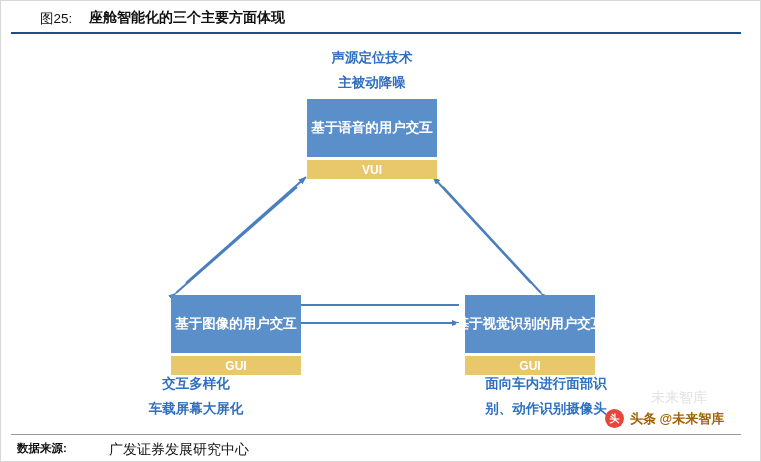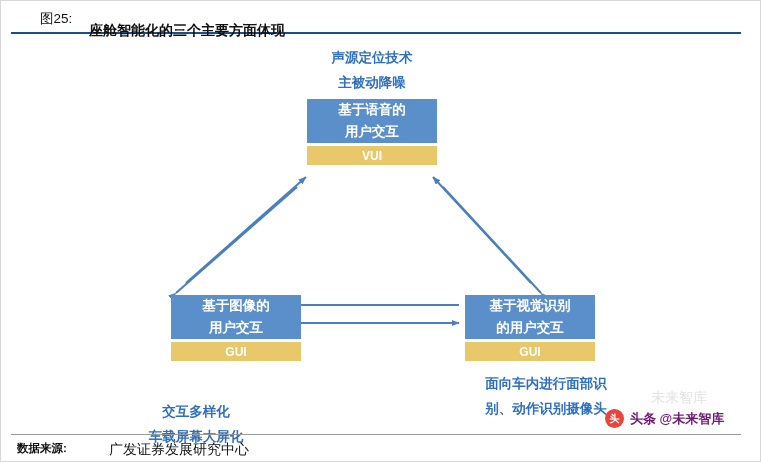--- a/index.html
+++ b/index.html
@@ -36,21 +36,21 @@
     font-size: 13.5px;
     font-weight: normal;
     color: #111111;
     letter-spacing: 0px;
     white-space: nowrap;
     padding-left: 24px;
   }
   #title-text {
     position: absolute;
     left: 78px;
-    top: 14px;
+    top: 1px;
     font-size: 14px;
     font-weight: bold;
     color: #111111;
     white-space: nowrap;
     font-family: Liberation Mono, monospace;
   }
   
   #footer-rule {
     position: absolute;
     left: 10px;
@@ -76,28 +76,28 @@
     color: #111111;
     white-space: nowrap;
   }
   
   .node {
     position: absolute;
     width: 130px;
   }
   .node-body {
     width: 130px;
-    height: 44px;
+    height: 58px;
     background: #5b8fc9;
     color: #ffffff;
     font-size: 13.5px;
     font-weight: bold;
     line-height: 22px;
     display: flex;
-    flex-direction: column;
+    flex-direction: row;
     align-items: center;
     justify-content: center;
     box-sizing: border-box;
   }
   .node-body span { display: block; white-space: nowrap; }
   .node-tag {
     width: 130px;
     height: 19px;
     margin-top: 3px;
     background: #e8c86a;
@@ -118,21 +118,21 @@
   .caption {
     position: absolute;
     color: #2f6fbf;
     font-size: 13.5px;
     font-weight: bold;
     line-height: 25px;
     white-space: nowrap;
     text-align: center;
   }
   #caption-top { left: 306px; top: 44px; width: 130px; }
-  #caption-bottom-left { left: 115px; top: 370px; width: 160px; margin-top: 28px; }
+  #caption-bottom-left { left: 115px; top: 370px; width: 160px; }
   #caption-bottom-right { left: 440px; top: 370px; width: 210px; }
   .caption span { display: block; }
 
   
   #arrows {
     position: absolute;
     left: 0; top: 0;
     width: 761px; height: 462px;
   }
   
@@ -151,21 +151,21 @@
     background: #e8453c;
     display: flex;
     align-items: center;
     justify-content: center;
     color: #ffffff;
     font-size: 10px;
     font-weight: bold;
   }
   #watermark-text {
     font-size: 13px;
-    color: #701a75;
+    color: #a16207;
     font-weight: bold;
     white-space: nowrap;
   }
   #watermark-faint {
     position: absolute;
     left: 650px;
     top: 388px;
     font-size: 14px;
     color: #e2e2e2;
     white-space: nowrap;

